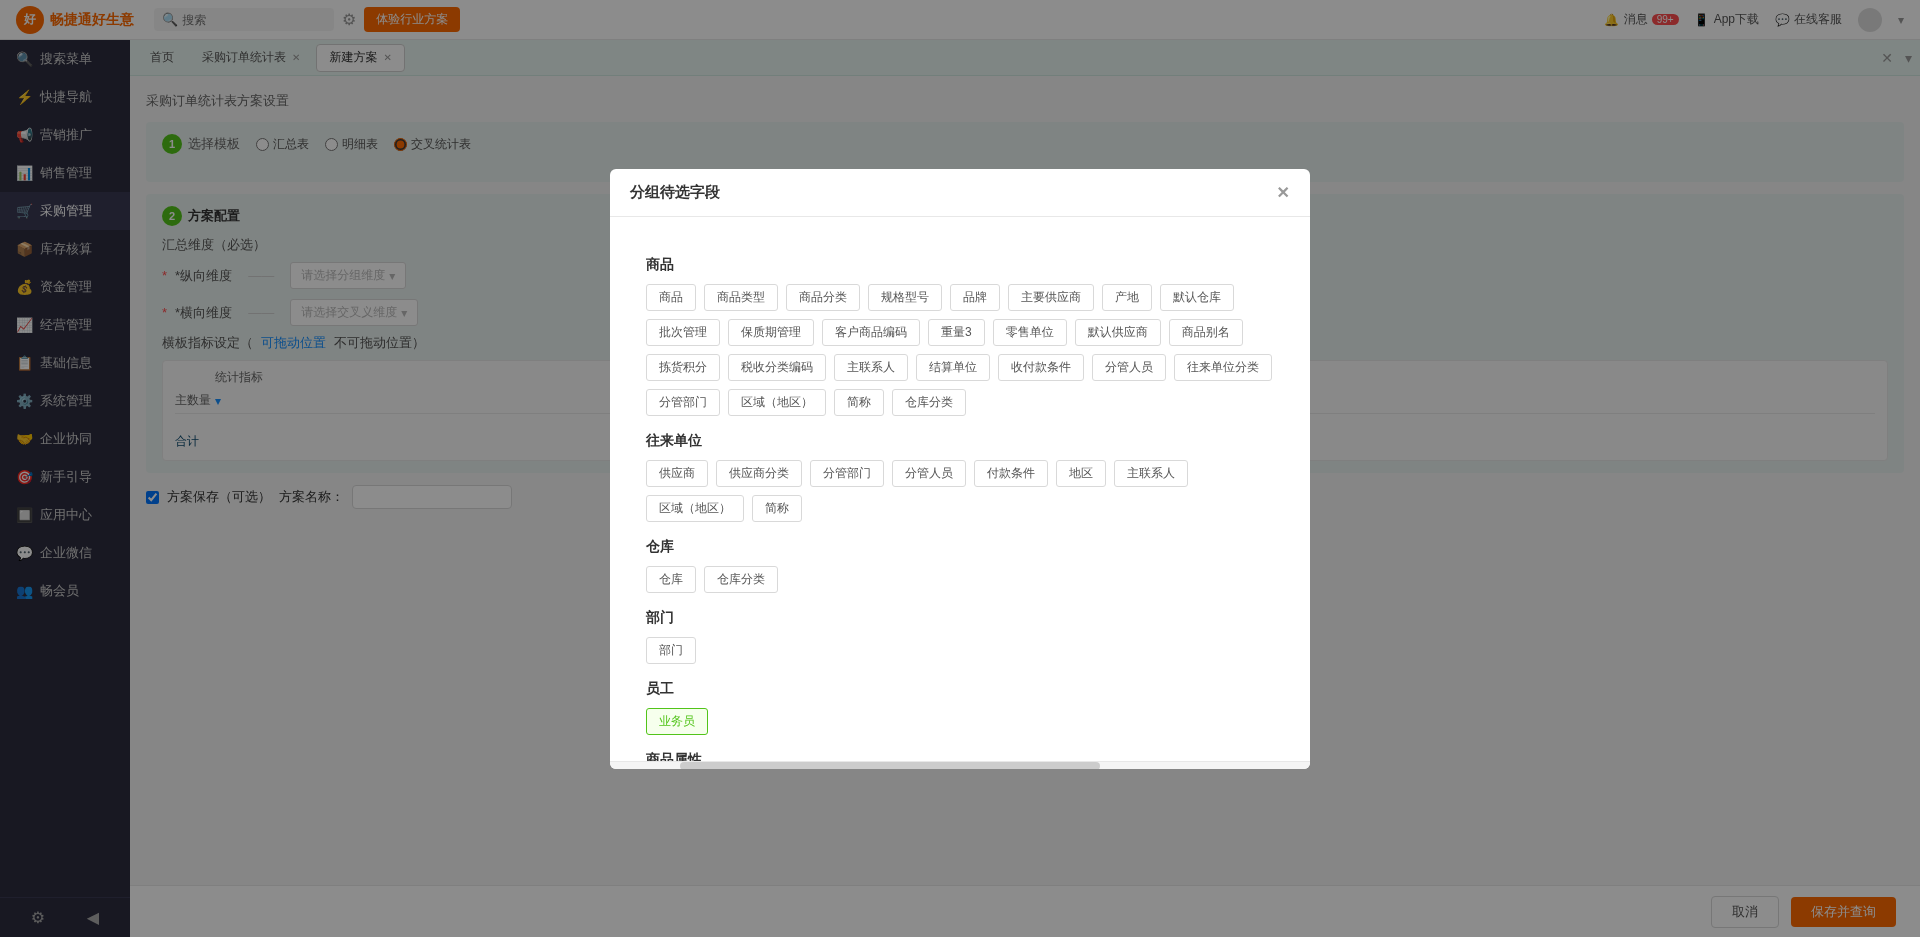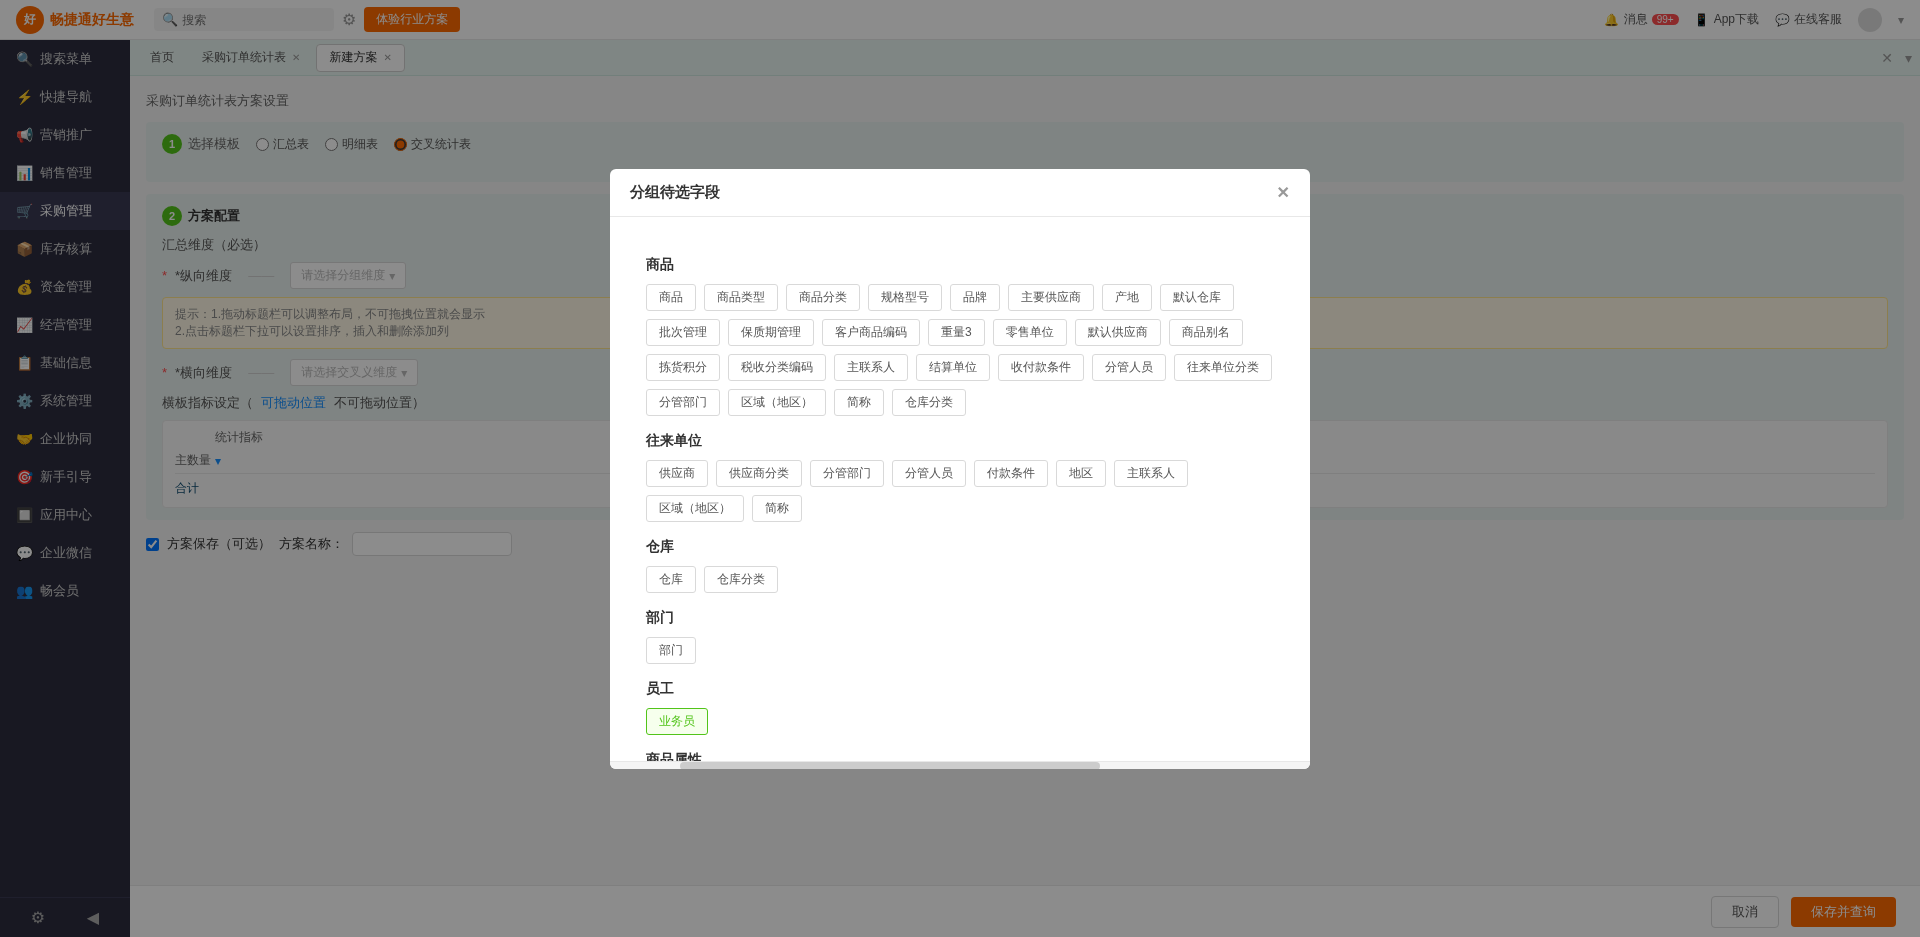--- a/index.html
+++ b/index.html
@@ -103,21 +103,21 @@
     .section-card { background: #e8f0ee; border-radius: 4px; padding: 12px 16px; margin-bottom: 12px; }
     .section-title { font-size: 13px; font-weight: bold; color: #333; margin-bottom: 10px; display: flex; align-items: center; gap: 6px; }
     .section-num { width: 20px; height: 20px; border-radius: 50%; background: #52c41a; color: #fff; display: flex; align-items: center; justify-content: center; font-size: 11px; font-weight: bold; }
     .config-row { display: flex; align-items: center; gap: 8px; margin-bottom: 8px; font-size: 13px; color: #555; }
     .required-star { color: #ff4d4f; }
     .select-placeholder { color: #bbb; font-size: 12px; background: #fff; border: 1px solid #d9d9d9; border-radius: 3px; padding: 4px 10px; display: inline-flex; align-items: center; gap: 4px; }
     .note-box { background: #fff8e6; border: 1px solid #ffe58f; border-radius: 4px; padding: 8px 12px; font-size: 12px; color: #888; margin-top: 8px; }
 
     .indicator-box { background: #fafafa; border: 1px solid #e8e8e8; border-radius: 4px; padding: 8px 12px; }
     .indicator-title { font-size: 12px; color: #666; margin-bottom: 6px; margin-left: 40px; }
-    .indicator-header { display: flex; gap: 0; border-bottom: 1px solid #e8e8e8; padding-bottom: 4px; margin-bottom: 4px; }
+    .indicator-header { display: flex; gap: 0; border-bottom: 1px solid #e8e8e8; padding-bottom: 4px; margin-bottom: 17px; }
     .indicator-col { flex: 1; font-size: 12px; color: #666; display: flex; align-items: center; gap: 4px; }
     .indicator-row { display: flex; gap: 0; padding: 2px 0; }
     .indicator-cell { flex: 1; font-size: 12px; color: #0c4a6e; }
 
     
     .save-option { display: flex; align-items: center; gap: 8px; margin-top: 12px; }
     .save-name-input { border: 1px solid #d9d9d9; border-radius: 4px; padding: 4px 8px; font-size: 12px; width: 160px; }
 
     
     .footer-bar {
@@ -362,24 +362,20 @@
       <span>汇总维度（必选）</span>
     </div>
     <div class="config-row">
       <span class="required-star">*</span>
       <span>*纵向维度</span>
       <span style="margin: 0 8px; color:#ccc;">——</span>
       <div class="select-placeholder">
         <span>请选择分组维度</span>
         <span>▾</span>
       </div>
-    </div>
-    <div class="note-box">
-      <div>提示：1.拖动标题栏可以调整布局，不可拖拽位置就会显示</div>
-      <div>2.点击标题栏下拉可以设置排序，插入和删除添加列</div>
     </div>
     <div class="config-row" style="margin-top:10px;">
       <span class="required-star">*</span>
       <span>*横向维度</span>
       <span style="margin: 0 8px; color:#ccc;">——</span>
       <div class="select-placeholder">
         <span>请选择交叉义维度</span>
         <span>▾</span>
       </div>
     </div>

